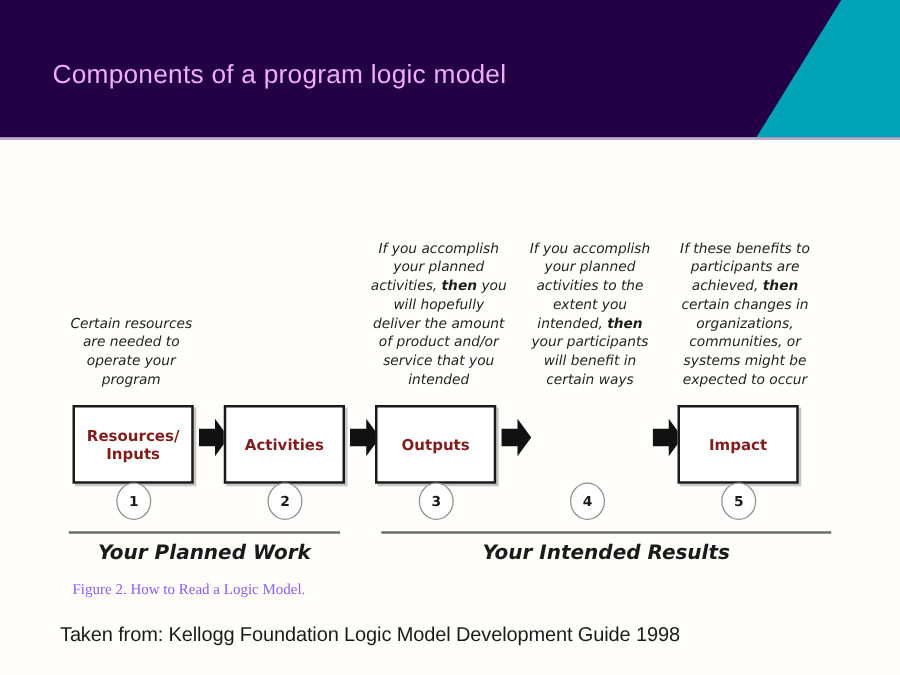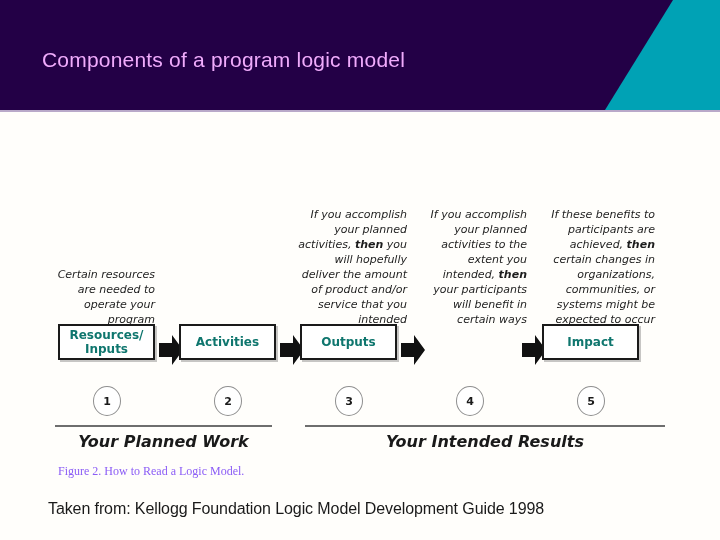--- a/index.html
+++ b/index.html
@@ -64,60 +64,60 @@
   
   .captions {
     position: absolute;
     left: 55px;
     top: 10px;
     width: 615px;
     height: 205px;
   }
   .caption {
     position: absolute;
-    text-align: right;
+    text-align: center;
     font-family: "DejaVu Sans", sans-serif;
     font-style: italic;
     font-size: 11px;
     line-height: 15px;
     color: #1d1d1d;
-    bottom: 0;
+    bottom: 16px;
   }
   .caption b { font-weight: 700; font-style: italic; }
 
   .cap-1 { left: 0px;   width: 100px; }
   .cap-2 { left: 118px; width: 104px; }
   .cap-3 { left: 240px; width: 112px; }
   .cap-4 { left: 362px; width: 110px; }
   .cap-5 { left: 482px; width: 118px; }
 
   
   .stage-row {
     position: absolute;
     left: 55px;
     top: 212px;
     width: 615px;
     height: 56px;
   }
   .stage-box {
     position: absolute;
     top: 0;
-    height: 36px;
+    height: 63px;
     border: 2px solid #1a1a1a;
     background: #ffffff;
     box-sizing: border-box;
     display: flex;
     align-items: center;
     justify-content: center;
     text-align: center;
     font-family: "DejaVu Sans", sans-serif;
     font-weight: 700;
     font-size: 12px;
     line-height: 14px;
-    color: #0f766e;
+    color: #7f1d1d;
     box-shadow: 2px 2px 0 rgba(0,0,0,0.22);
   }
   .box-1 { left: 3px;   width: 97px; }
   .box-2 { left: 124px; width: 97px; }
   .box-3 { left: 245px; width: 97px; }
   .box-4 { left: 366px; width: 97px; }
   .box-5 { left: 487px; width: 97px; }
 
   .stage-arrow {
     position: absolute;

